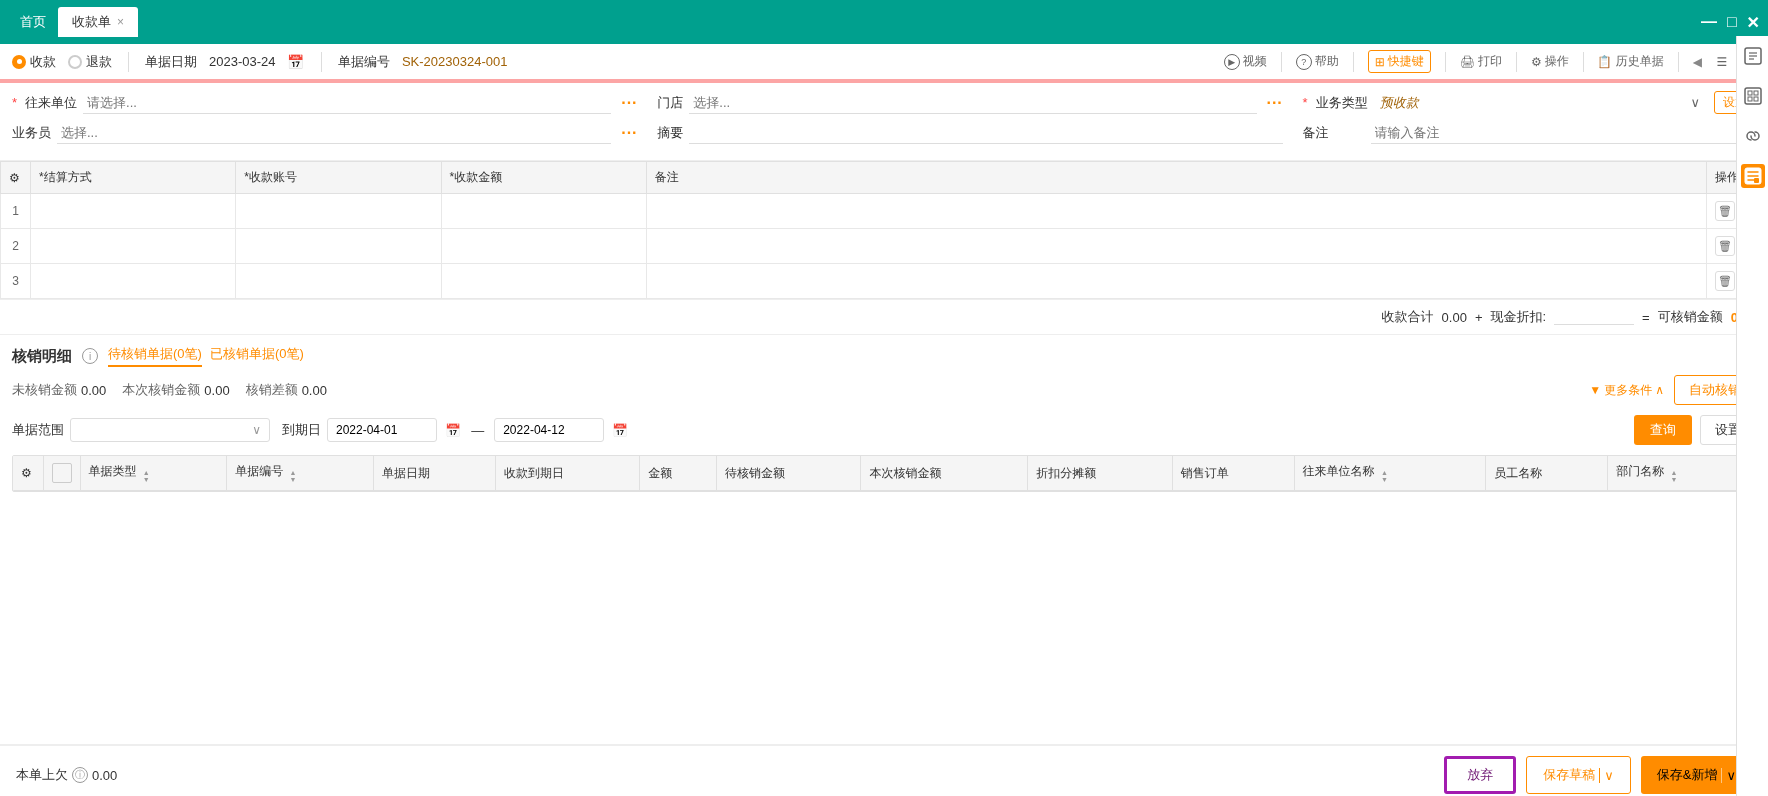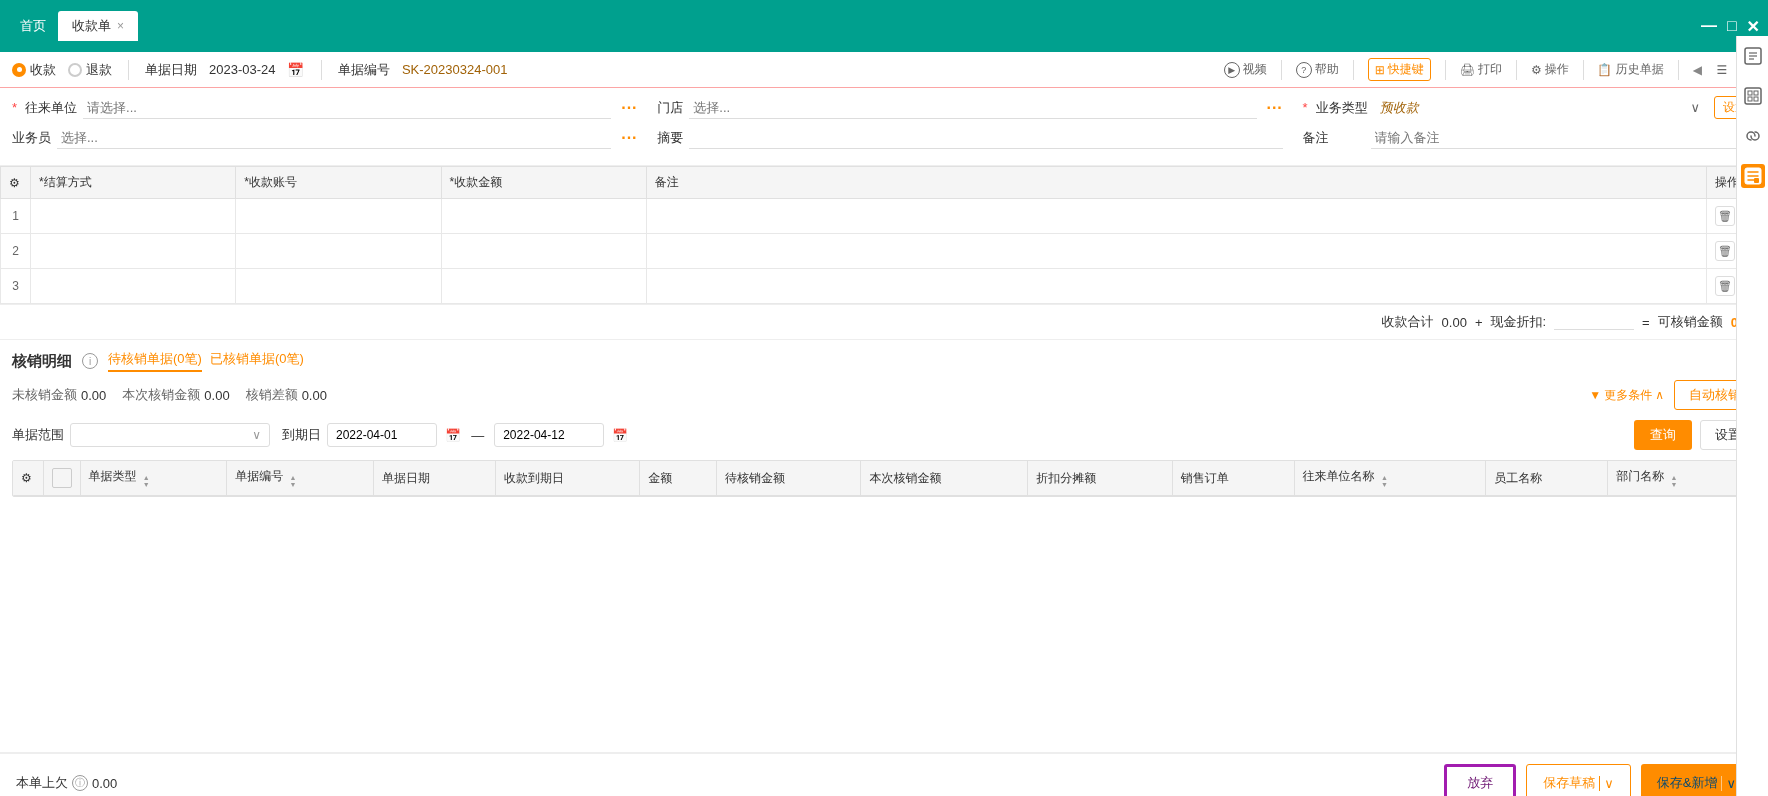--- a/index.html
+++ b/index.html
@@ -2,21 +2,21 @@
 <html><head>
   <meta charset="utf-8">
   <style>
     * { box-sizing: border-box; margin: 0; padding: 0; }
     body { font-family: 'Microsoft YaHei', Arial, sans-serif; font-size: 13px; background: #f0f0f0; color: #333; overflow: hidden; }
 
     
     .main-content { background: #fff; height: calc(796px - 36px); display: flex; flex-direction: column; overflow: hidden; }
 
     
-    .toolbar { display: flex; align-items: center; padding: 6px 12px; background: #fff; border-bottom: 1px solid #fca5a5; gap: 12px; flex-shrink: 0; }
+    .toolbar { display: flex; align-items: center; padding: 6px 12px; background: #fff; border-bottom: 4px solid #fca5a5; gap: 12px; flex-shrink: 0; }
     .radio-group { display: flex; gap: 12px; align-items: center; }
     .radio-item { display: flex; align-items: center; gap: 4px; cursor: pointer; }
     .radio-dot { width: 14px; height: 14px; border-radius: 50%; border: 2px solid #ff8c00; background: #ff8c00; display: flex; align-items: center; justify-content: center; }
     .radio-dot-inner { width: 5px; height: 5px; border-radius: 50%; background: #fff; }
     .radio-empty { width: 14px; height: 14px; border-radius: 50%; border: 2px solid #ccc; background: #fff; }
     .divider-v { width: 1px; height: 20px; background: #ddd; margin: 0 4px; }
     .field-label { color: #333; font-size: 13px; white-space: nowrap; }
     .field-value { color: #a16207; font-size: 13px; }
     .toolbar-right { margin-left: auto; display: flex; align-items: center; gap: 10px; color: #666; font-size: 12px; }
     .toolbar-icon-btn { display: flex; align-items: center; gap: 3px; cursor: pointer; color: #666; white-space: nowrap; }
@@ -80,29 +80,29 @@
     .sort-arrows { display: inline-flex; flex-direction: column; margin-left: 3px; }
     .sort-arrow { font-size: 7px; line-height: 1; color: #999; }
 
     
     .bottom-bar { display: flex; align-items: center; padding: 10px 16px; background: #fff; border-top: 2px solid #eee; flex-shrink: 0; }
     .bottom-left { display: flex; align-items: center; gap: 4px; font-size: 13px; color: #333; }
     .bottom-info-icon { width: 16px; height: 16px; border-radius: 50%; border: 1.5px solid #999; display: flex; align-items: center; justify-content: center; font-size: 10px; color: #999; cursor: pointer; }
     .bottom-right { margin-left: auto; display: flex; gap: 10px; }
     .btn-abandon { border: 3px solid #a21caf; background: #fff; color: #701a75; padding: 7px 20px; border-radius: 3px; cursor: pointer; font-size: 13px; }
     .btn-save-draft { border: 1px solid #ff8c00; background: #fff; color: #ff8c00; padding: 7px 16px; border-radius: 3px; cursor: pointer; font-size: 13px; display: flex; align-items: center; gap: 4px; }
-    .btn-save-new { background: #ff8c00; color: #0c4a6e; padding: 7px 16px; border-radius: 3px; cursor: pointer; font-size: 13px; border: none; display: flex; align-items: center; gap: 4px; }
+    .btn-save-new { background: #ff8c00; color: #000000; padding: 7px 16px; border-radius: 3px; cursor: pointer; font-size: 13px; border: none; display: flex; align-items: center; gap: 4px; }
 
     
     .right-sidebar { position: fixed; right: 0; top: 36px; width: 32px; background: #fff; border-left: 1px solid #e0e0e0; display: flex; flex-direction: column; align-items: center; padding: 8px 0; gap: 16px; height: calc(796px - 36px); }
     .sidebar-icon { width: 24px; height: 24px; display: flex; align-items: center; justify-content: center; cursor: pointer; color: #666; font-size: 14px; }
     .sidebar-icon.active-orange { background: #ff8c00; color: #fff; border-radius: 3px; }
 
     
-    .tab-bar-teal { background: #00a08e; display: flex; align-items: center; height: 52px; padding: 0 8px; }
+    .tab-bar-teal { background: #00a08e; display: flex; align-items: center; height: 44px; padding: 0 8px; }
     .tab-home { color: #fff; padding: 6px 12px; cursor: pointer; font-size: 13px; }
     .tab-active-white { background: #fff; color: #333; padding: 6px 14px; border-radius: 3px 3px 0 0; font-size: 13px; cursor: pointer; display: flex; align-items: center; gap: 6px; }
     .win-controls-right { margin-left: auto; display: flex; gap: 10px; align-items: center; }
     .win-ctrl { color: #fff; cursor: pointer; font-size: 16px; font-weight: bold; }
 
     .checkbox-cell { width: 20px; height: 20px; border: 1px solid #ccc; border-radius: 2px; cursor: pointer; display: flex; align-items: center; justify-content: center; }
   </style>
 </head>
 <body>
 

